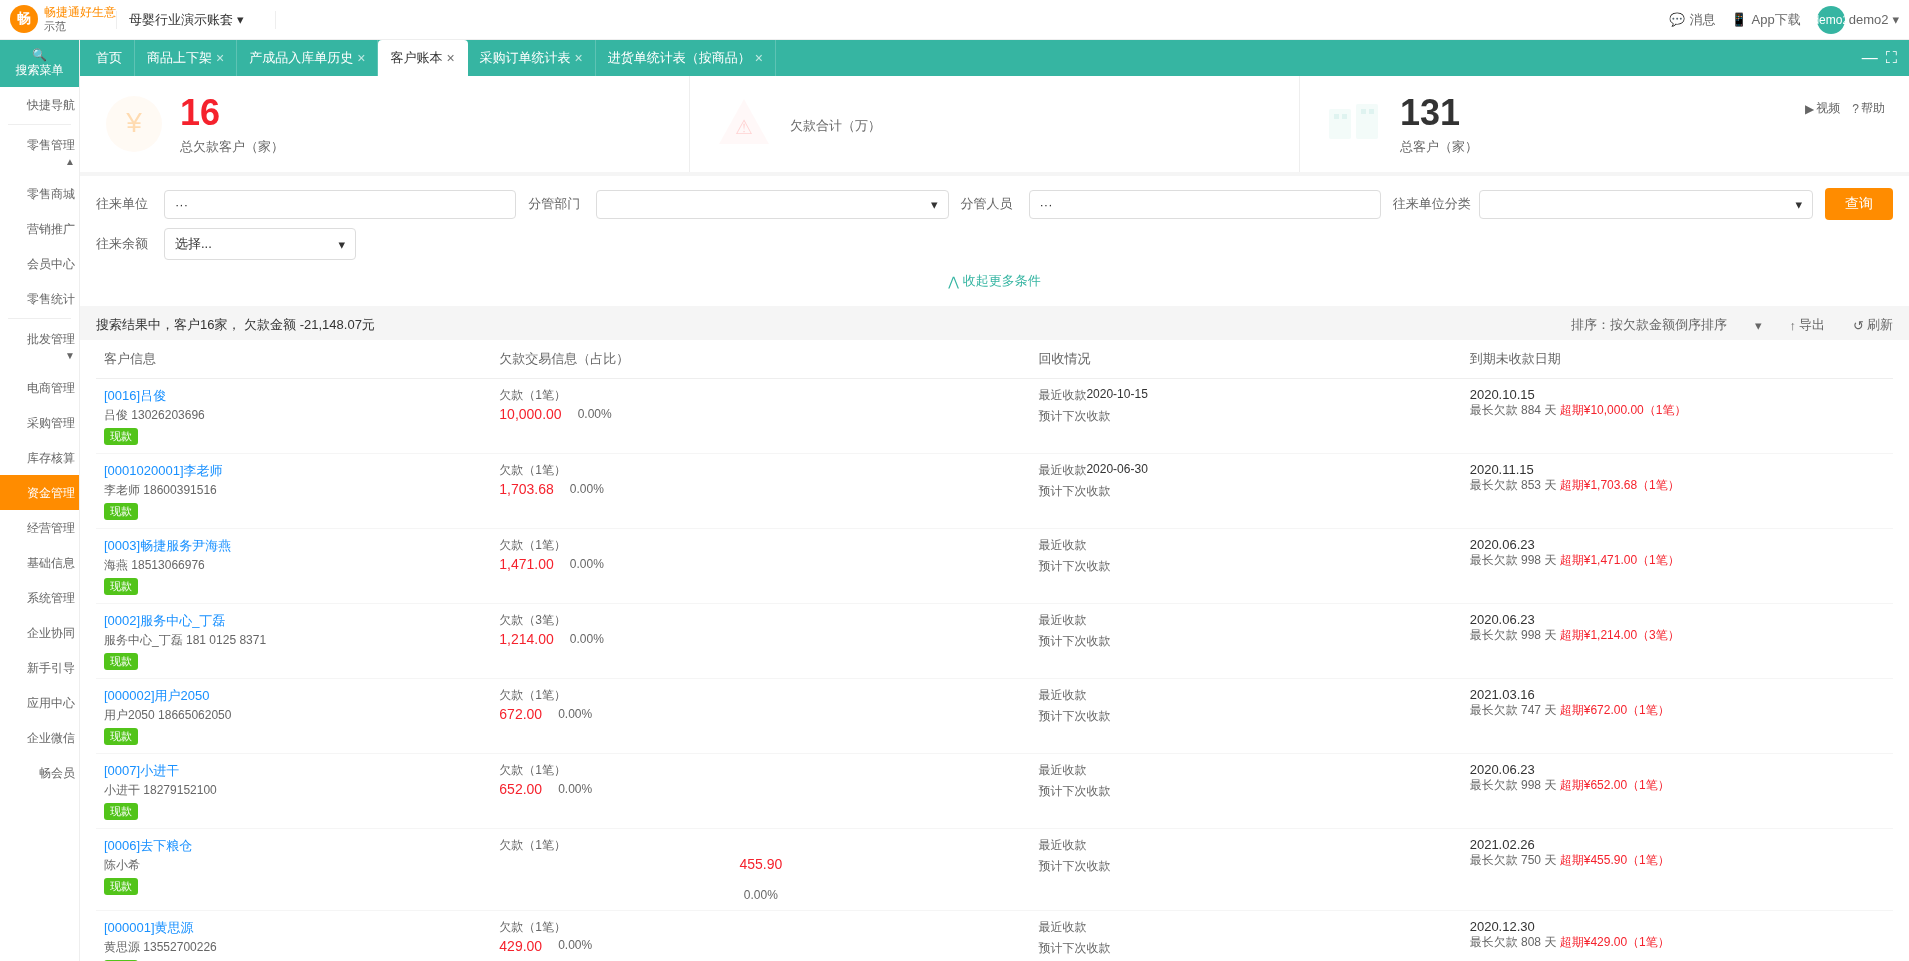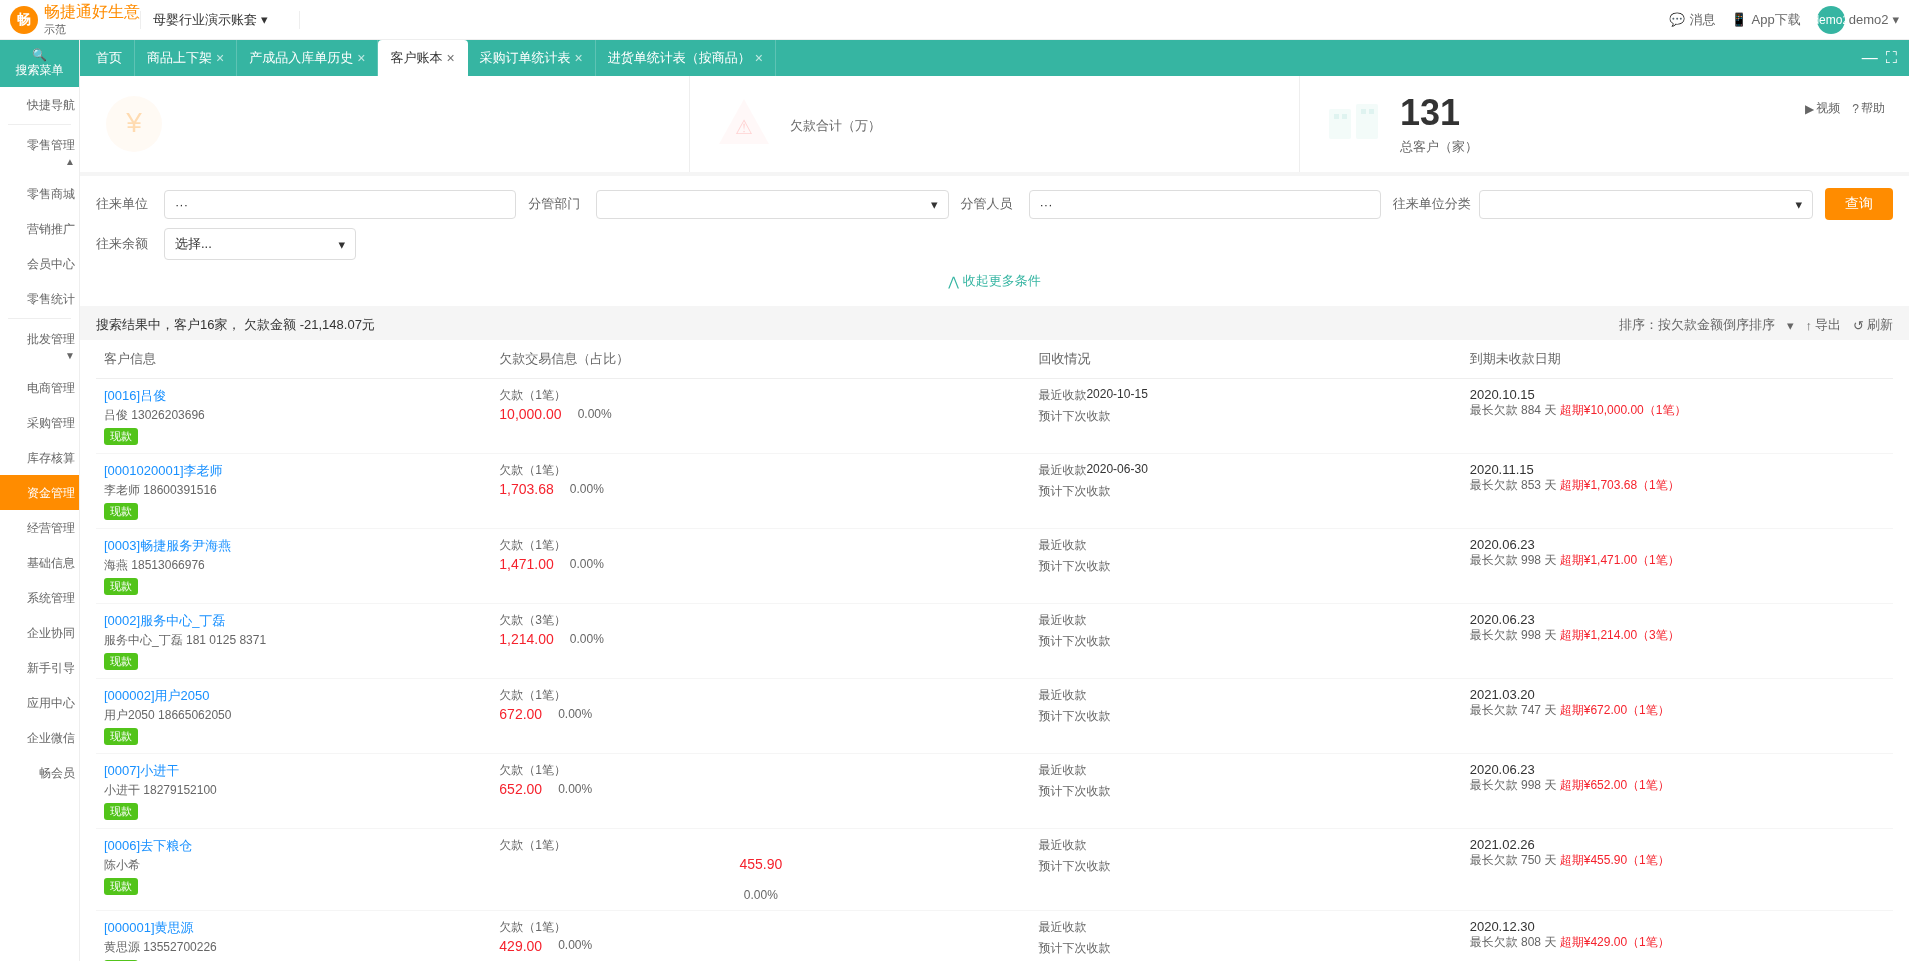--- a/index.html
+++ b/index.html
@@ -3,21 +3,21 @@
   <meta charset="utf-8">
   <style>
     * { box-sizing: border-box; margin: 0; padding: 0; font-family: 'Microsoft YaHei', Arial, sans-serif; }
     body { background: #f5f5f5; font-size: 13px; color: #333; }
 
     
     .app-wrapper { display: flex; flex-direction: column; height: 100vh; }
     .top-bar { display: flex; align-items: center; background: #fff; border-bottom: 1px solid #eee; padding: 0 10px; height: 40px; }
     .logo-area { display: flex; align-items: center; gap: 6px; min-width: 80px; }
     .logo-icon { width: 28px; height: 28px; background: #ff8c00; border-radius: 50%; display: flex; align-items: center; justify-content: center; color: #fff; font-size: 14px; font-weight: bold; }
-    .logo-text { font-size: 16px; color: #ff8c00; line-height: 1.2; }
+    .logo-text { font-size: 12px; color: #ff8c00; line-height: 1.2; }
     .logo-sub { font-size: 11px; color: #666; }
     .company-selector { display: flex; align-items: center; gap: 4px; padding: 0 12px; border-left: 1px solid #eee; border-right: 1px solid #eee; min-width: 160px; color: #333; font-size: 13px; cursor: pointer; }
     .top-right { margin-left: auto; display: flex; align-items: center; gap: 16px; font-size: 13px; color: #666; }
     .top-right-item { display: flex; align-items: center; gap: 4px; cursor: pointer; }
     .avatar { width: 28px; height: 28px; border-radius: 50%; background: #36b5a2; display: flex; align-items: center; justify-content: center; color: #fff; font-size: 12px; }
 
     
     .main-layout { display: flex; flex: 1; overflow: hidden; }
 
     
@@ -57,21 +57,21 @@
     .filter-row { display: flex; align-items: center; gap: 12px; margin-bottom: 8px; }
     .filter-item { display: flex; align-items: center; gap: 8px; flex: 1; }
     .filter-label { font-size: 13px; color: #666; white-space: nowrap; min-width: 60px; }
     .filter-input { flex: 1; border: 1px solid #ddd; border-radius: 4px; padding: 6px 10px; font-size: 13px; display: flex; align-items: center; justify-content: space-between; cursor: pointer; background: #fff; }
     .filter-select { flex: 1; border: 1px solid #ddd; border-radius: 4px; padding: 6px 10px; font-size: 13px; display: flex; align-items: center; justify-content: space-between; cursor: pointer; background: #fff; }
     .btn-query { background: #ff8c00; color: #fff; border: none; padding: 7px 20px; border-radius: 4px; cursor: pointer; font-size: 14px; }
     .collapse-btn { display: flex; align-items: center; justify-content: center; gap: 4px; color: #36b5a2; cursor: pointer; font-size: 13px; padding: 4px 0; }
 
     
     .results-bar { background: #f5f5f5; padding: 6px 16px; display: flex; align-items: center; justify-content: space-between; font-size: 13px; color: #333; }
-    .results-actions { display: flex; gap: 12px; align-items: center; color: #666; }
+    .results-actions { display: flex; gap: 28px; align-items: center; color: #666; }
 
     
     .table-container { background: #fff; padding: 0 16px; }
     .data-table { width: 100%; border-collapse: collapse; }
     .data-table th { text-align: left; padding: 10px 8px; font-size: 13px; color: #666; font-weight: normal; border-bottom: 1px solid #eee; }
     .data-table td { padding: 8px 8px; font-size: 13px; border-bottom: 1px solid #f5f5f5; vertical-align: top; }
 
     
     .customer-name { color: #1890ff; cursor: pointer; font-size: 13px; }
     .customer-sub { color: #666; font-size: 12px; margin-top: 2px; }
@@ -229,20 +229,24 @@
 
       <div class="content">
 
         <div class="stats-row">
           <div class="stat-card">
             <div class="stat-icon">
               <svg width="60" height="60" viewBox="0 0 60 60">
                 <circle cx="30" cy="30" r="28" fill="#ff8c00" opacity="0.15"></circle>
                 <text x="30" y="38" text-anchor="middle" font-size="28" fill="#ff8c00">¥</text>
               </svg>
+            </div>
+            <div class="stat-info">
+              <div class="stat-number red">16</div>
+              <div class="stat-label">总欠款客户（家）</div>
             </div>
           </div>
           <div class="stat-card">
             <div class="stat-icon">
               <svg width="60" height="60" viewBox="0 0 60 60">
                 <polygon points="30,5 55,50 5,50" fill="#ff6b6b" opacity="0.15"></polygon>
                 <text x="30" y="40" text-anchor="middle" font-size="20" fill="#ff6b6b">⚠</text>
               </svg>
             </div>
             <div class="stat-info">
@@ -494,21 +498,21 @@
       <td>
         <div class="recovery-row">
           <span>最近收款</span>
           <span class="recovery-date"></span>
         </div>
         <div class="recovery-row" style="margin-top:4px;">
           <span>预计下次收款</span>
         </div>
       </td>
       <td>
-        <div class="overdue-date">2021.03.20</div>
+        <div class="overdue-date">2021.03.16</div>
         <div class="overdue-days">
           最长欠款 747 天 <span class="overdue-amount" style="cursor:pointer;">超期¥672.00（1笔）</span>
         </div>
       </td>
     </tr>
                 <tr>
       <td>
         <div>
           <span class="customer-name">[0007]小进干</span>
         </div>

